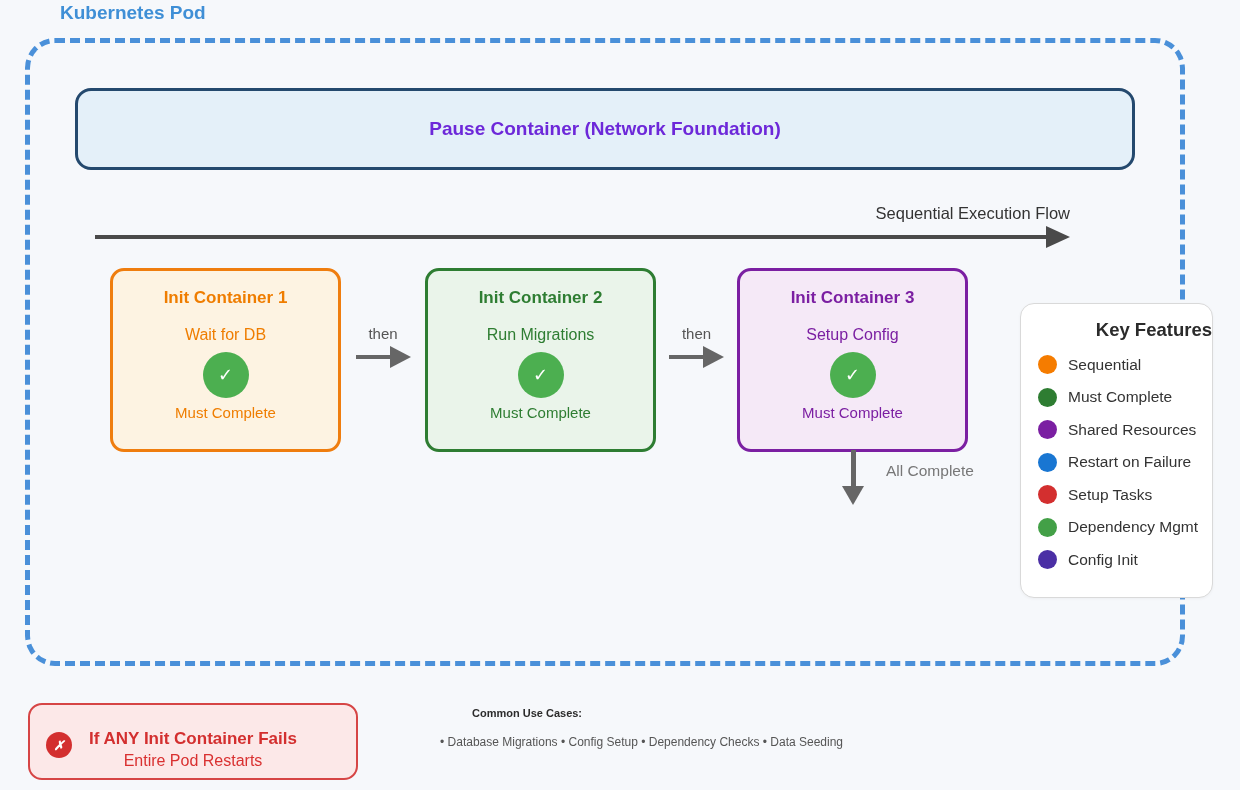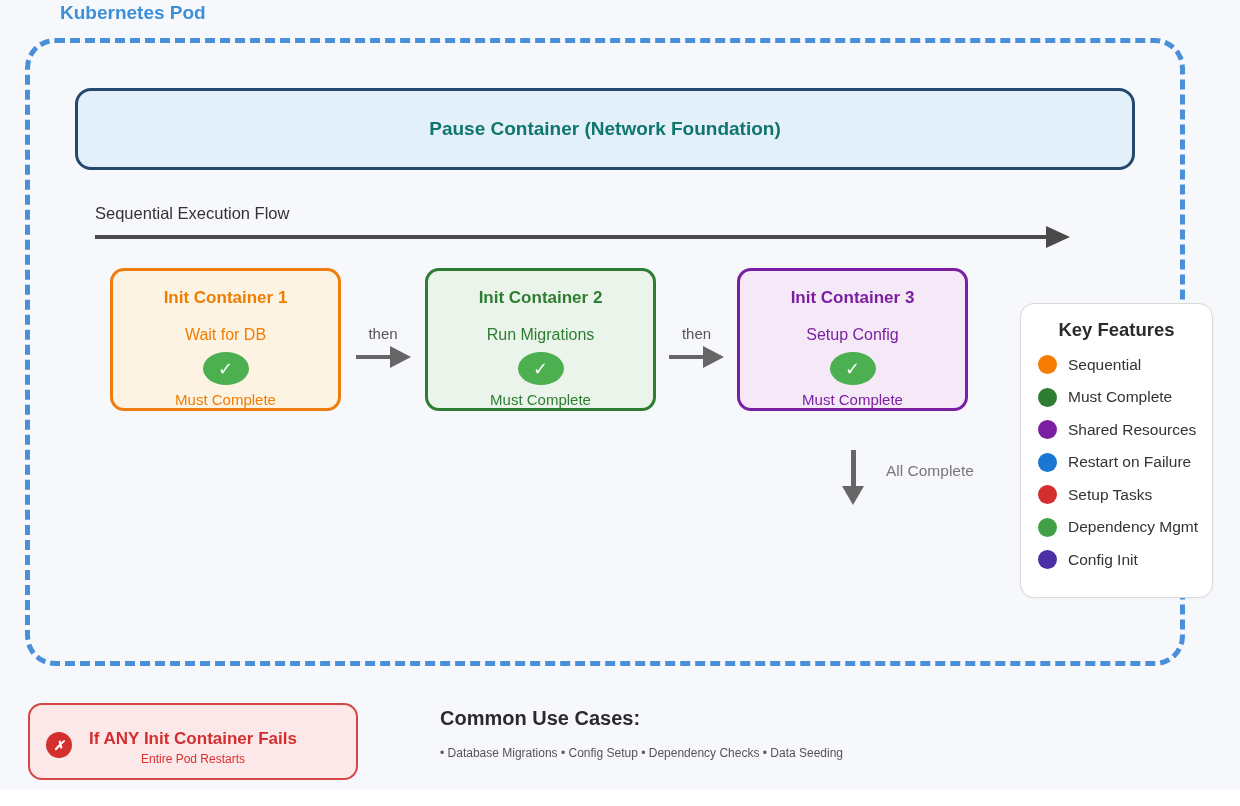--- a/index.html
+++ b/index.html
@@ -21,41 +21,41 @@
     position:absolute; left:25px; top:38px; width:1160px; height:628px;
     border:5px dashed #4a90d9; border-radius:30px;
   }
 
   
   .pause-box {
     position:absolute; left:75px; top:88px; width:1060px; height:82px;
     background:#e4f0f9; border:3.5px solid #24496e; border-radius:16px;
     display:flex; align-items:center; justify-content:center;
   }
-  .pause-box .label { font-size:19px; font-weight:bold; color:#0f766e; }
+  .pause-box .label { font-size:19px; font-weight:bold; color:#6d28d9; }
 
   
   .flow-label {
     position:absolute; left:95px; top:204px; width:975px;
-    text-align:left; font-size:16.5px; color:#333;
+    text-align:right; font-size:16.5px; color:#333;
   }
   .flow-arrow {
     position:absolute; left:95px; top:226px; width:975px; height:22px;
     display:flex; align-items:center;
   }
   .flow-arrow .line { flex:1; height:4px; background:#4a4a4a; }
   .flow-arrow .head {
     width:0; height:0;
     border-top:11px solid transparent; border-bottom:11px solid transparent;
     border-left:24px solid #4a4a4a;
   }
 
   
   .init-box {
-    position:absolute; top:268px; width:231px; height:143px;
+    position:absolute; top:268px; width:231px; height:184px;
     border-radius:14px; border:3px solid;
     display:flex; flex-direction:column; align-items:center;
   }
   .init-box.theme-orange { border-color:#ef7d0e; background:#fdf3e2; color:#ef7d00; }
   .init-box.theme-green  { border-color:#2e7d32; background:#eaf4ea; color:#2e7d32; }
   .init-box.theme-purple { border-color:#7b1fa2; background:#f5e9f7; color:#7b1fa2;text-align:right; }
   .init-box .init-title { margin-top:17px; font-size:17px; font-weight:bold; }
   .init-box .init-task  { margin-top:18px; font-size:16px; }
   .check-circle {
     margin-top:8px; width:46px; height:46px; border-radius:50%;
@@ -98,44 +98,44 @@
   .app-box .app-title { margin-top:17px; font-size:22px; font-weight:bold; color:#1565c0; }
   .app-box .app-subtitle { margin-top:9px; font-size:16.5px; color:#1976d2; }
   .app-box .app-note { margin-top:5px; font-size:15px; color:#1976d2; }
 
   
   .legend {
     position:absolute; left:1020px; top:303px; width:193px; height:295px;
     background:#fff; border:1.5px solid #d9d9d9; border-radius:14px;
     box-shadow:0 1px 3px rgba(0,0,0,0.04);
   }
-  .legend .legend-title { margin-top:15px; text-align:center; font-size:18.5px; font-weight:bold; color:#2b2b2b; }
+  .legend .legend-title { margin-top:15px; text-align:right; font-size:18.5px; font-weight:bold; color:#2b2b2b; }
   .legend .legend-items { margin-top:14px; padding-left:17px; }
   .legend .legend-item { display:flex; align-items:center; margin-bottom:13.5px;text-align:center; }
   .legend .dot { width:19px; height:19px; border-radius:50%; flex:0 0 19px; }
   .legend .legend-item-label { margin-left:11px; font-size:15.5px; color:#333; white-space:nowrap; }
 
   
   .failure-box {
     position:absolute; left:28px; top:703px; width:330px; height:77px;
     background:#fce8e8; border:2.5px solid #d64545; border-radius:14px;
     text-align:center;
   }
   .failure-box .x-circle {
     position:absolute; left:16px; top:27px; width:26px; height:26px;
     border-radius:50%; background:#d32f2f; color:#fff;
     font-size:13px; font-weight:bold; font-style:italic;
     display:flex; align-items:center; justify-content:center;
   }
   .failure-box .failure-title { margin-top:24px; font-size:17px; font-weight:bold; color:#d32f2f; }
-  .failure-box .failure-subtitle { margin-top:3px; font-size:12px; color:#d93030; }
+  .failure-box .failure-subtitle { margin-top:3px; font-size:16px; color:#d93030; }
 
   
   .use-cases { position:absolute; left:440px; top:707px; }
-  .use-cases .uc-title { font-size:20px; font-weight:bold; color:#2b2b2b; }
+  .use-cases .uc-title { font-size:11px; font-weight:bold; color:#2b2b2b;margin-left:32px; }
   .use-cases .uc-items { margin-top:16px; font-size:12px; color:#555; }
 
   .footer-strip { position:absolute; left:0; top:790px; width:1240px; height:16px; background:#ffffff; }
 </style>
 </head>
 <body>
 
 <div id="canvas">
 
   <div class="pod-title">Kubernetes Pod</div>

